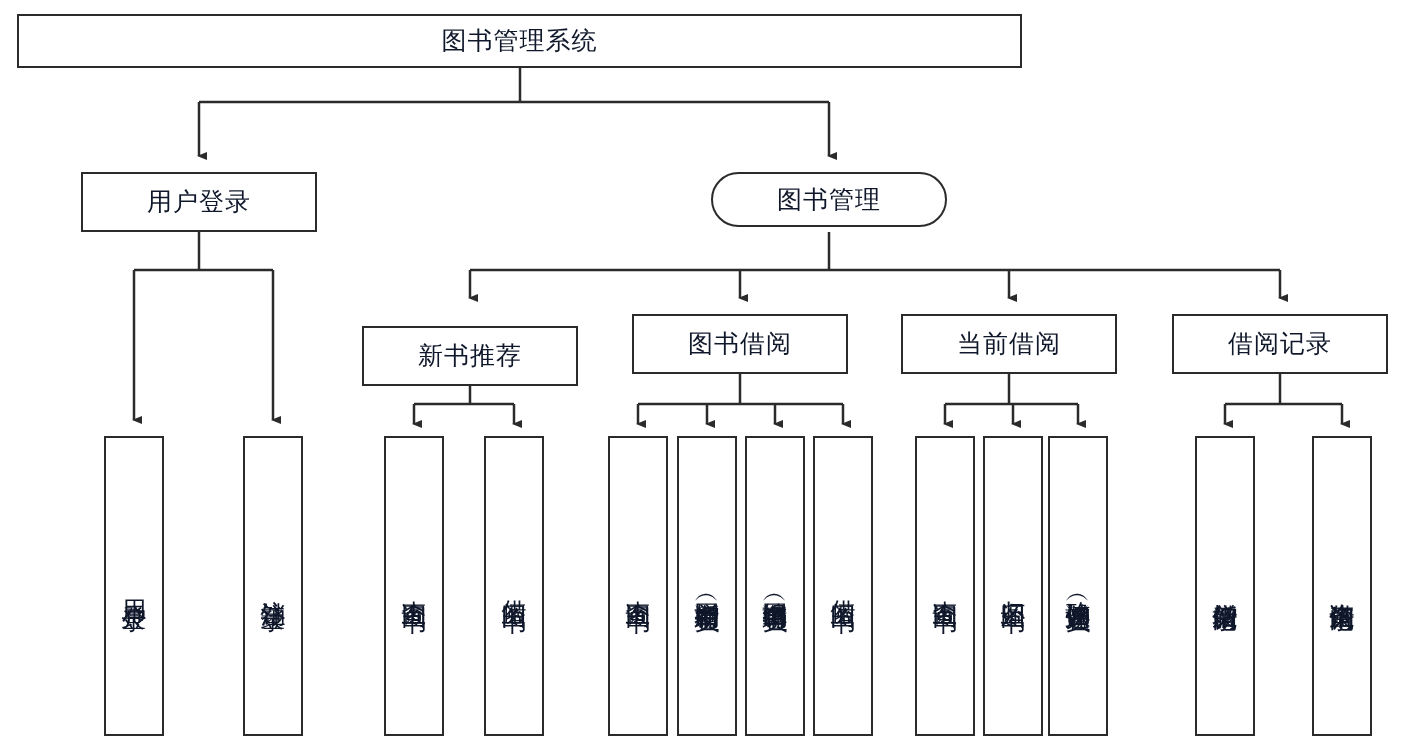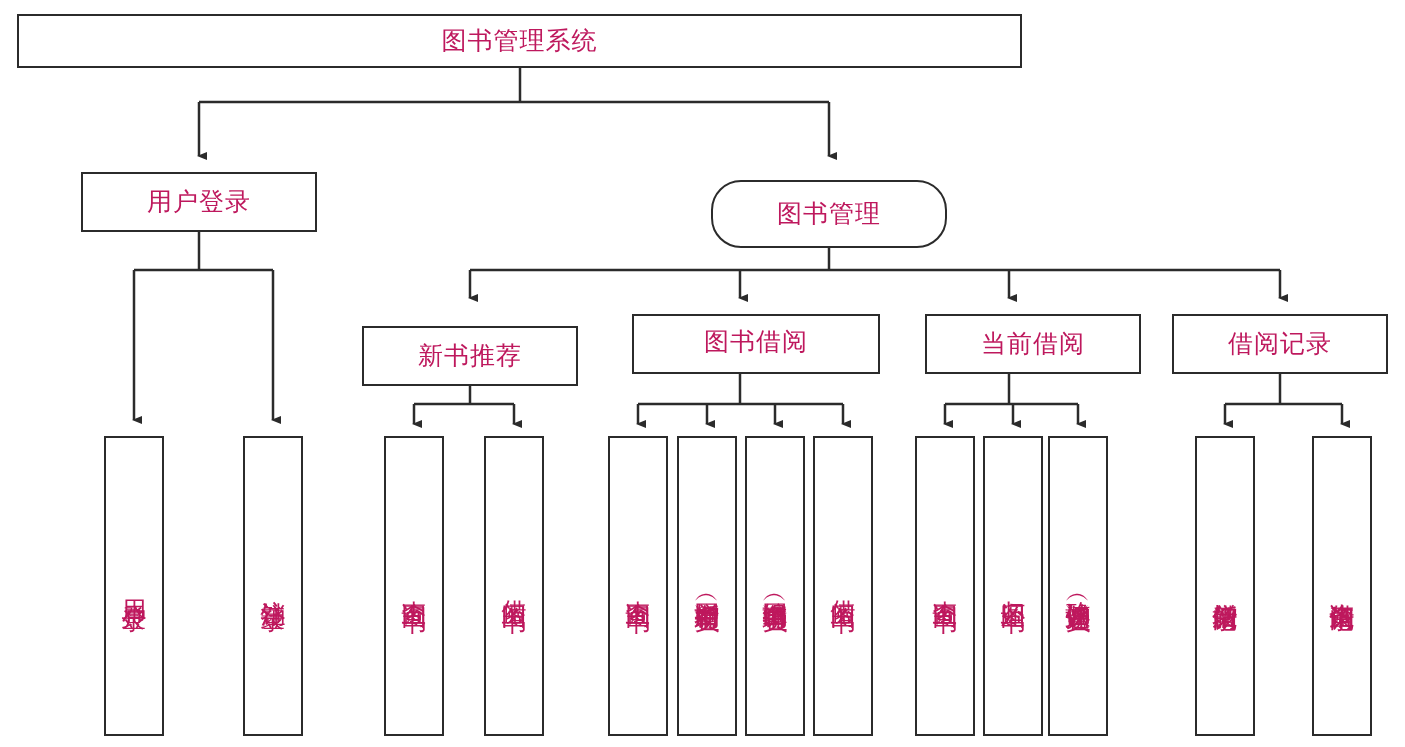--- a/index.html
+++ b/index.html
@@ -33,21 +33,21 @@
     border: 2px solid #2b2b2b;
     display: flex;
     align-items: center;
     justify-content: center;
     color: #1a1a1a;
   }
   .node-label {
     display: block;
     text-align: right;
     line-height: 1.18;
-    color: #be185d;
+    color: #0f172a;
     white-space: nowrap;
   }
   
   .node.horiz .node-label {
     font-size: 25px;
     letter-spacing: 1px;
   }
   .node.root .node-label {
     font-size: 25px;
     letter-spacing: 1px;
@@ -136,31 +136,31 @@
     </g>
   </svg>
 
   <div class="node root horiz" style="left:17px; top:14px; width:1005px; height:54px;">
     <span class="node-label">图书管理系统</span>
   </div>
 
   <div class="node horiz" style="left:81px; top:172px; width:236px; height:60px;">
     <span class="node-label">用户登录</span>
   </div>
-  <div class="node horiz" style="left:711px; top:180px; width:236px; height:68px;border-radius:30px;">
+  <div class="node horiz" style="left:711px; top:172px; width:236px; height:55px;border-radius:30px;">
     <span class="node-label">图书管理</span>
   </div>
 
   <div class="node horiz" style="left:362px; top:314px; width:216px; height:60px;margin-top:12px;">
     <span class="node-label">新书推荐</span>
   </div>
-  <div class="node horiz" style="left:632px; top:314px; width:248px; height:60px;font-family:Liberation Mono, monospace;">
+  <div class="node horiz" style="left:632px; top:314px; width:216px; height:60px;">
     <span class="node-label">图书借阅</span>
   </div>
-  <div class="node horiz" style="left:901px; top:314px; width:216px; height:60px;margin-left:24px;">
+  <div class="node horiz" style="left:901px; top:314px; width:216px; height:60px;">
     <span class="node-label">当前借阅</span>
   </div>
   <div class="node horiz" style="left:1172px; top:314px; width:216px; height:60px;">
     <span class="node-label">借阅记录</span>
   </div>
 
   <div class="node vert" style="left:104px; top:436px; width:60px; height:300px;">
     <span class="node-label">用户登录</span>
   </div>
   <div class="node vert" style="left:243px; top:436px; width:60px; height:300px;">

